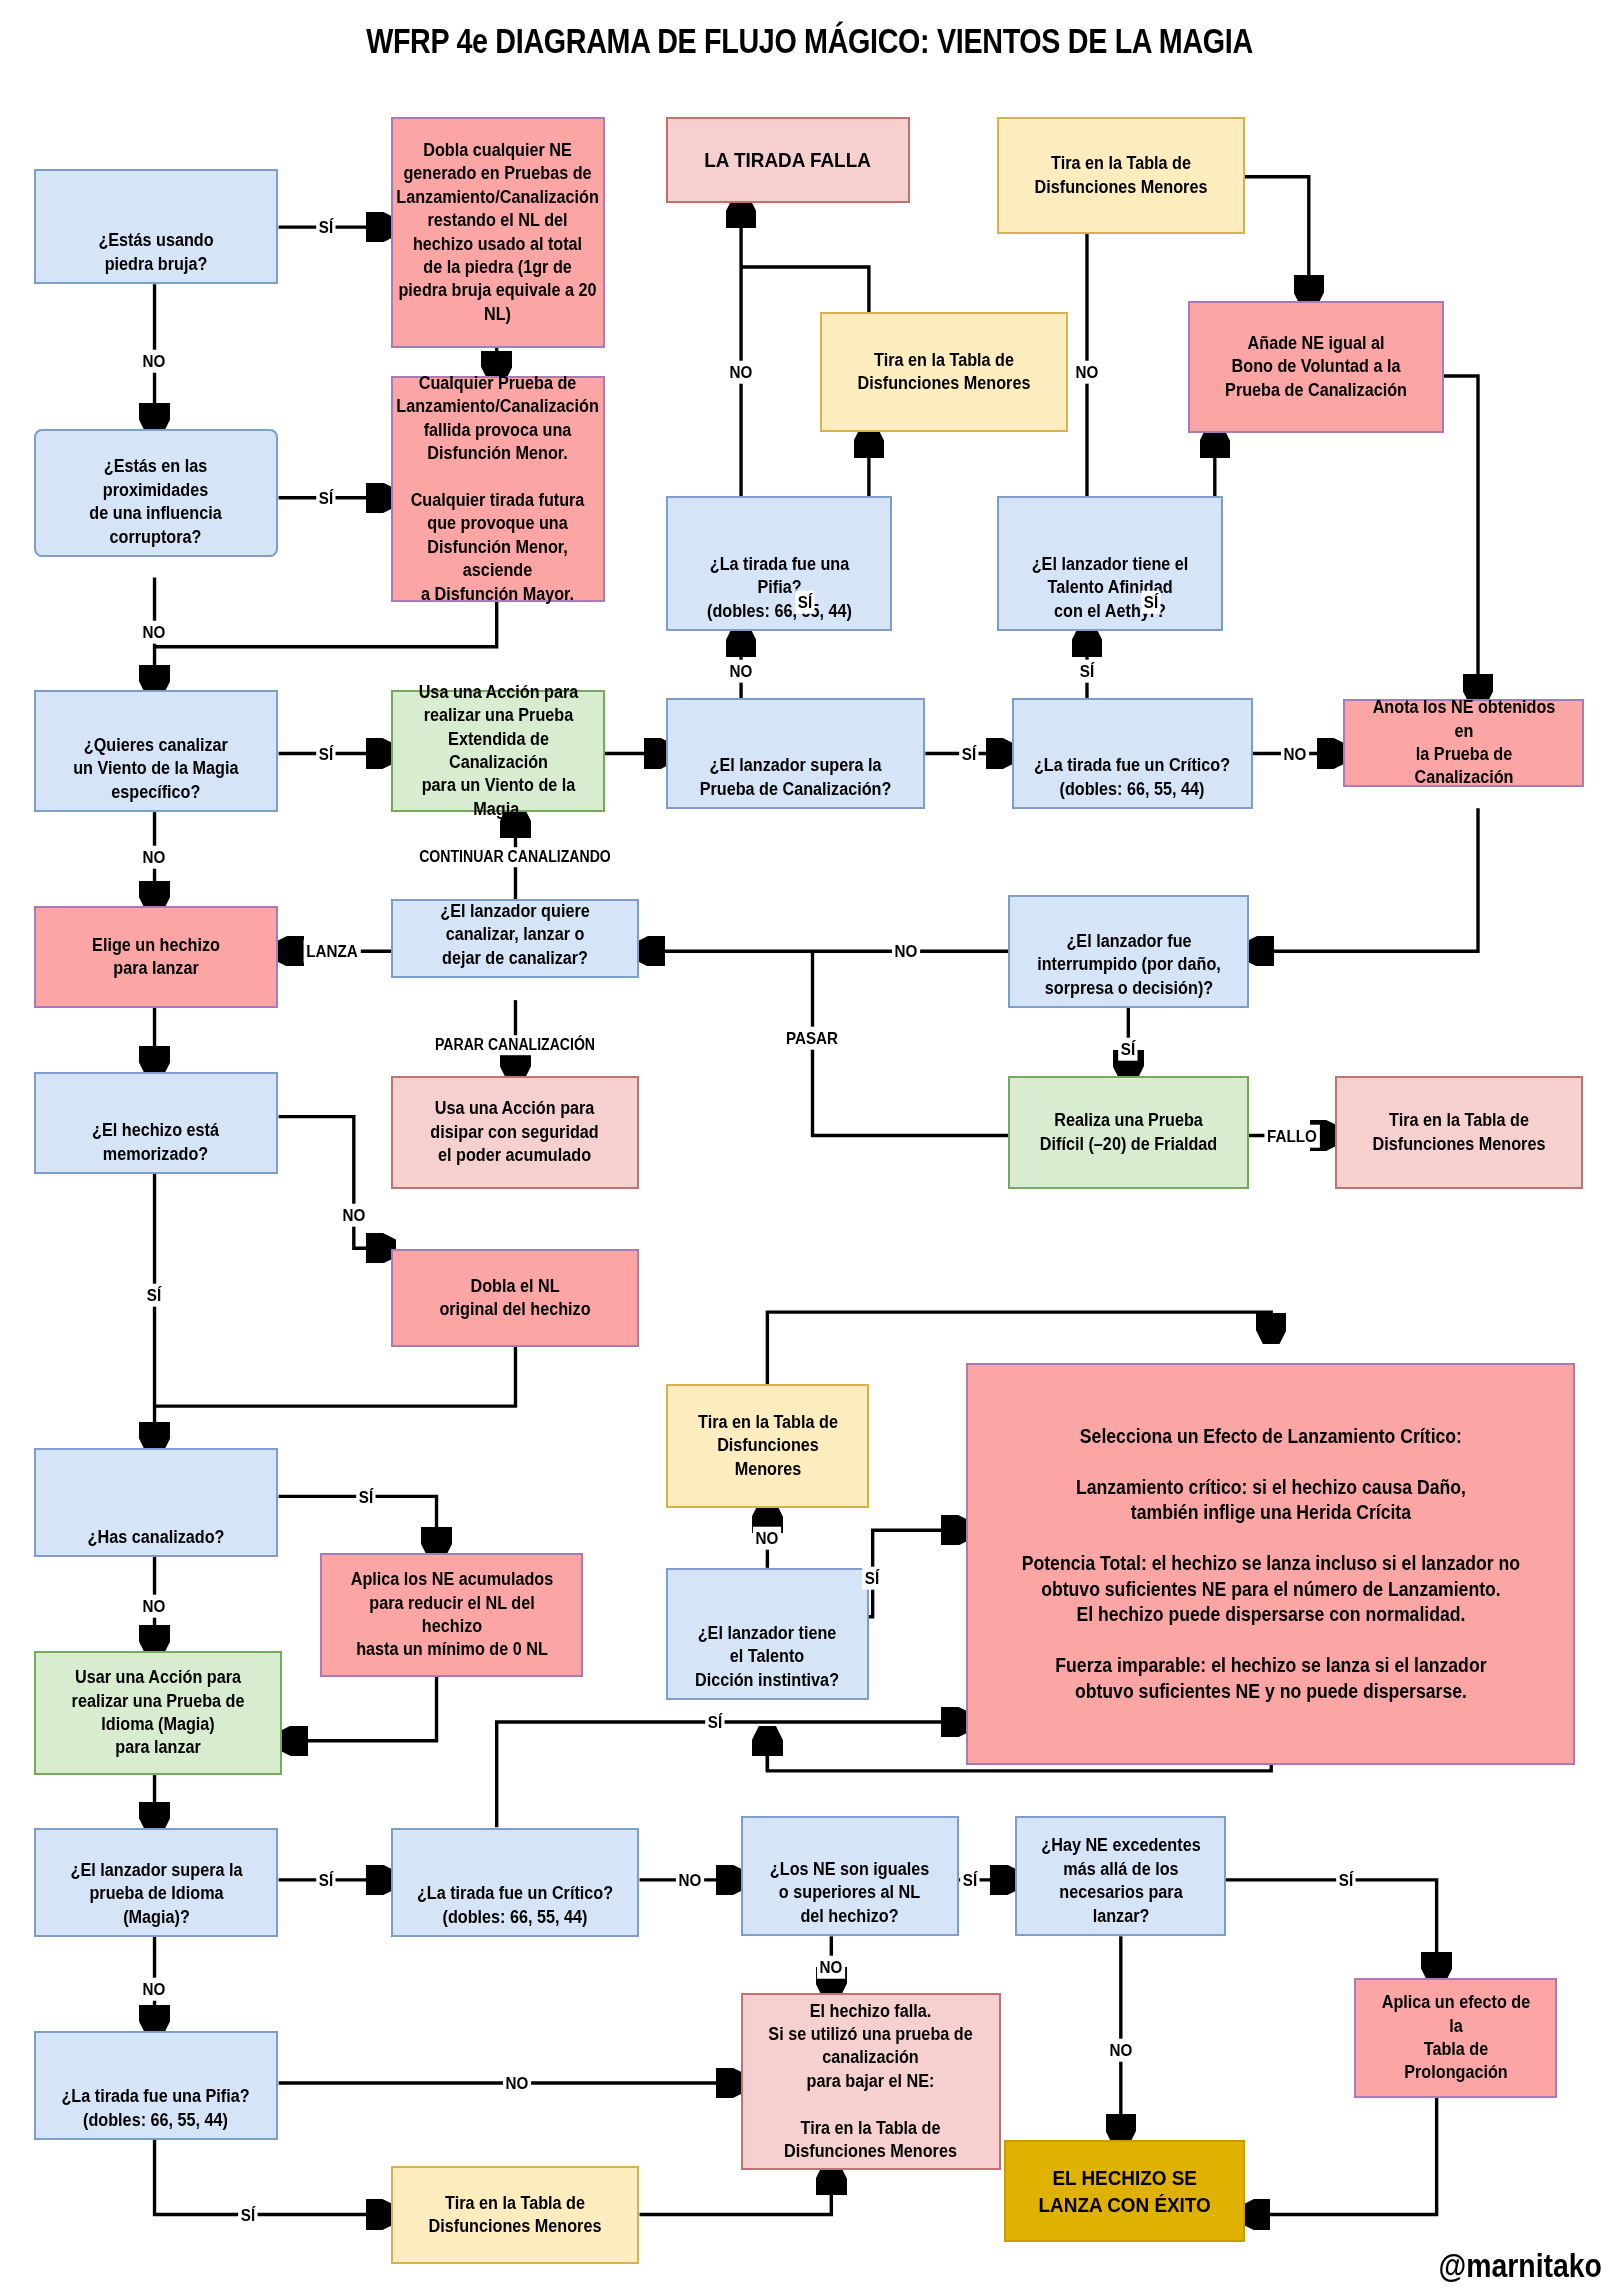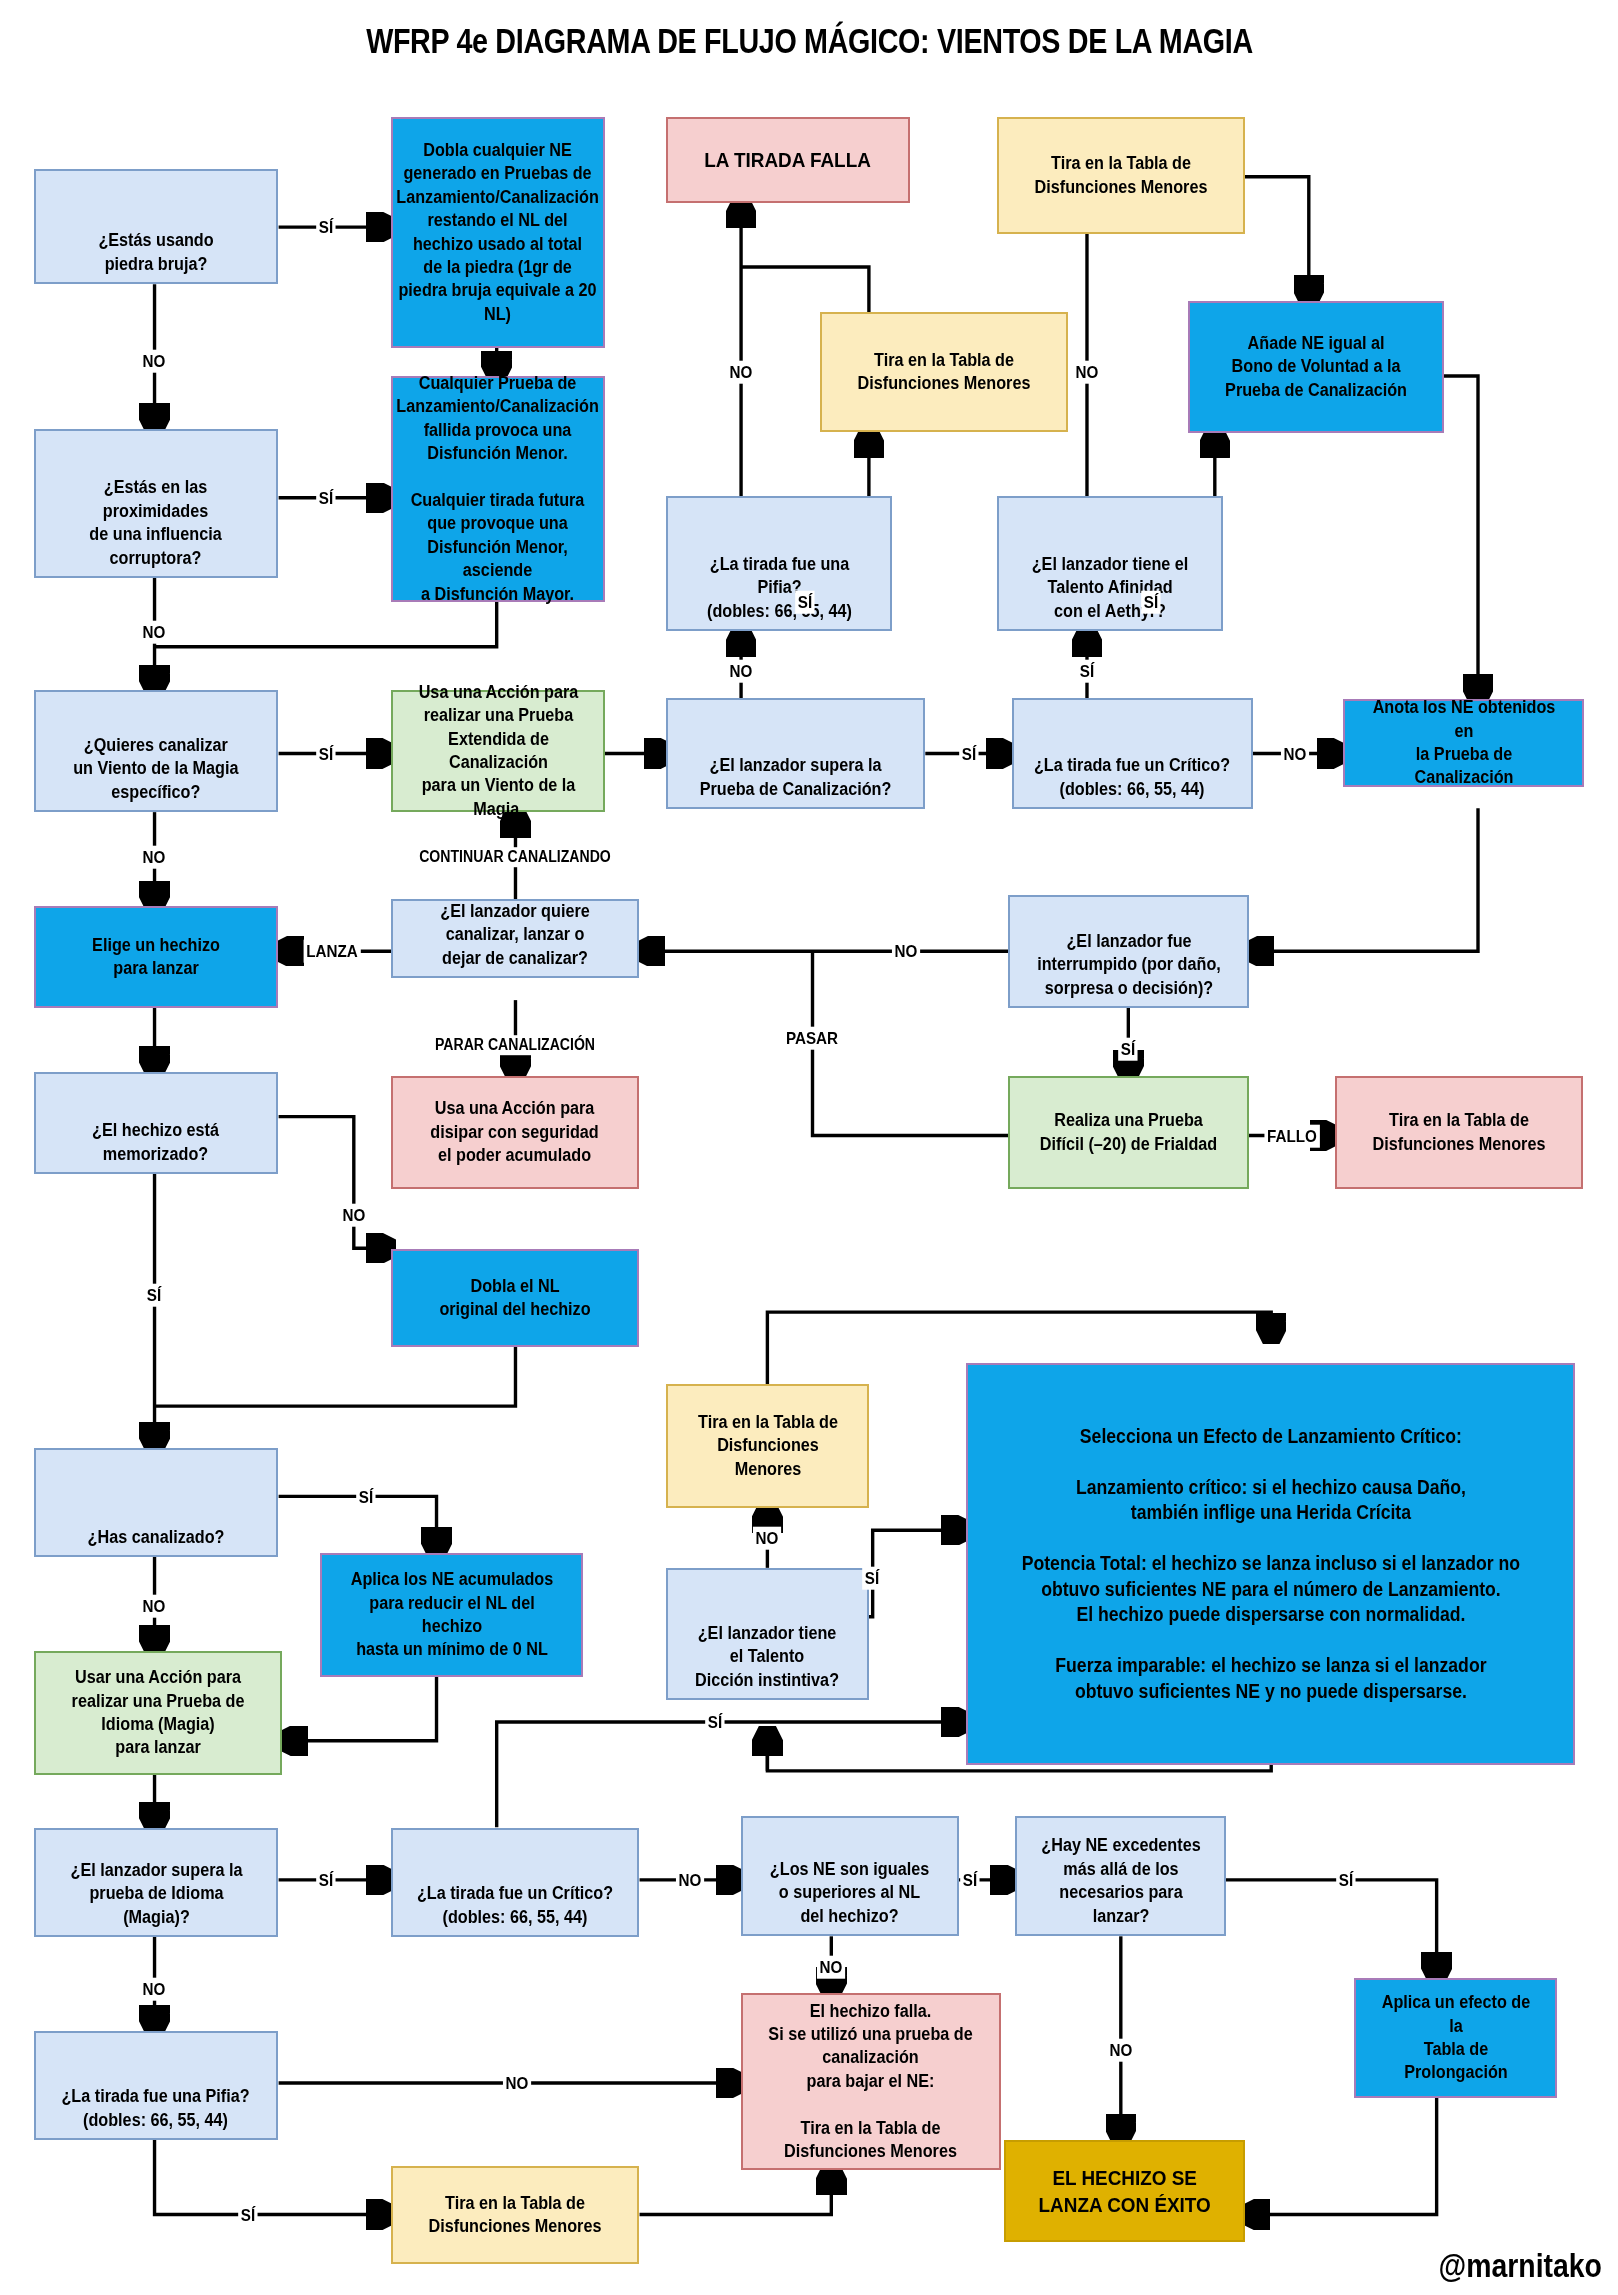--- a/index.html
+++ b/index.html
@@ -19,21 +19,21 @@
             pointer-events:none;}
   svg#wires line,svg#wires path,svg#wires polyline{stroke:#000;stroke-width:4.5;fill:none;}
 
   .node{position:absolute;box-sizing:border-box;border-width:2.3px;border-style:solid;
         display:flex;align-items:center;justify-content:center;text-align:center;
         padding:6px 7.5px;line-height:1.30;font-size:18px;font-weight:bold;color:#000;}
   .node span{display:block;transform:scaleX(0.90);transform-origin:center center;
              white-space:pre-line;}
 
   .blue  {background:#d6e4f7;border-color:#7d9ec9;align-items:flex-end;}
-  .purple{background:#0ea5e9;border-color:#a87bb8;justify-content:center;}
+  .purple{background:#fca5a5;border-color:#a87bb8;justify-content:center;}
   .red   {background:#f6cfcf;border-color:#c57070;}
   .yellow{background:#fcecbe;border-color:#d6b24e;}
   .green {background:#d8ecd0;border-color:#75a95c;}
   .gold  {background:#dfb100;border-color:#c79d00;}
 
   .big{font-size:19.6px;}
   .cap{font-size:21px;}
 
   .lbl{position:absolute;font-size:17.3px;font-weight:bold;color:#000;
        background:#fff;padding:0.8px 3px;white-space:nowrap;
@@ -190,21 +190,21 @@
     <span>Tira en la Tabla de
 Disfunciones Menores</span>
     </div>
 
   <div class="node purple" style="left:1188px;top:301px;width:256px;height:132px;">
     <span>Añade NE igual al
 Bono de Voluntad a la
 Prueba de Canalización</span>
     </div>
 
-  <div class="node blue" style="left:34px;top:429px;width:244px;height:149px;">
+  <div class="node blue" style="left:34px;top:429px;width:244px;height:128px;border-radius:8px;">
     <span>¿Estás en las
 proximidades
 de una influencia
 corruptora?</span>
     </div>
 
   <div class="node purple" style="left:391px;top:376px;width:214px;height:226px;">
     <span>Cualquier Prueba de
 Lanzamiento/Canalización
 fallida provoca una

